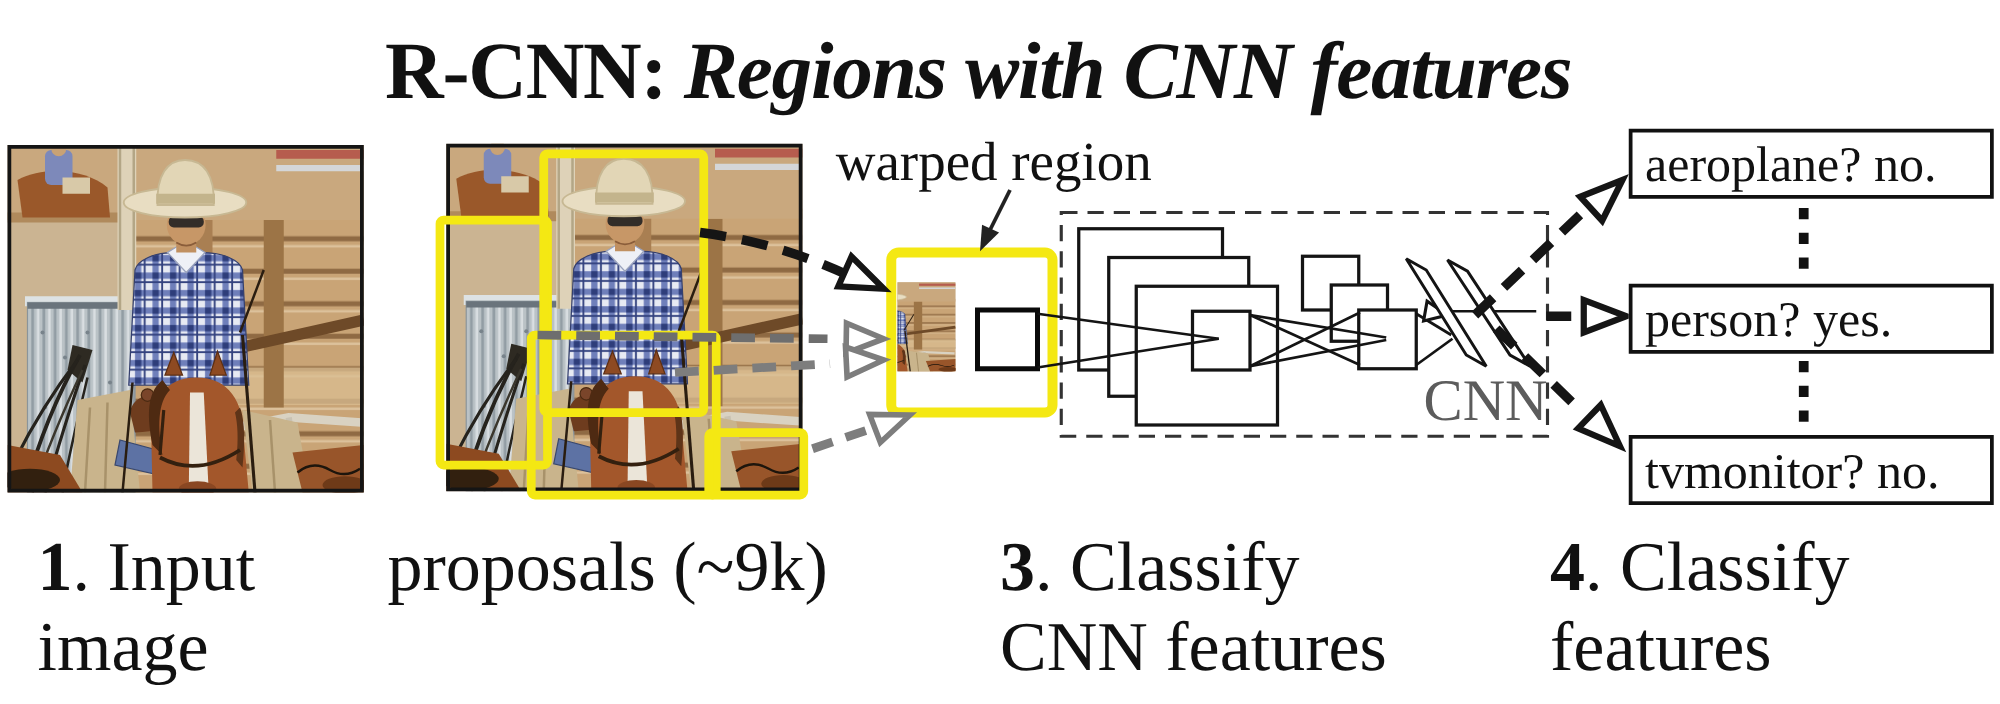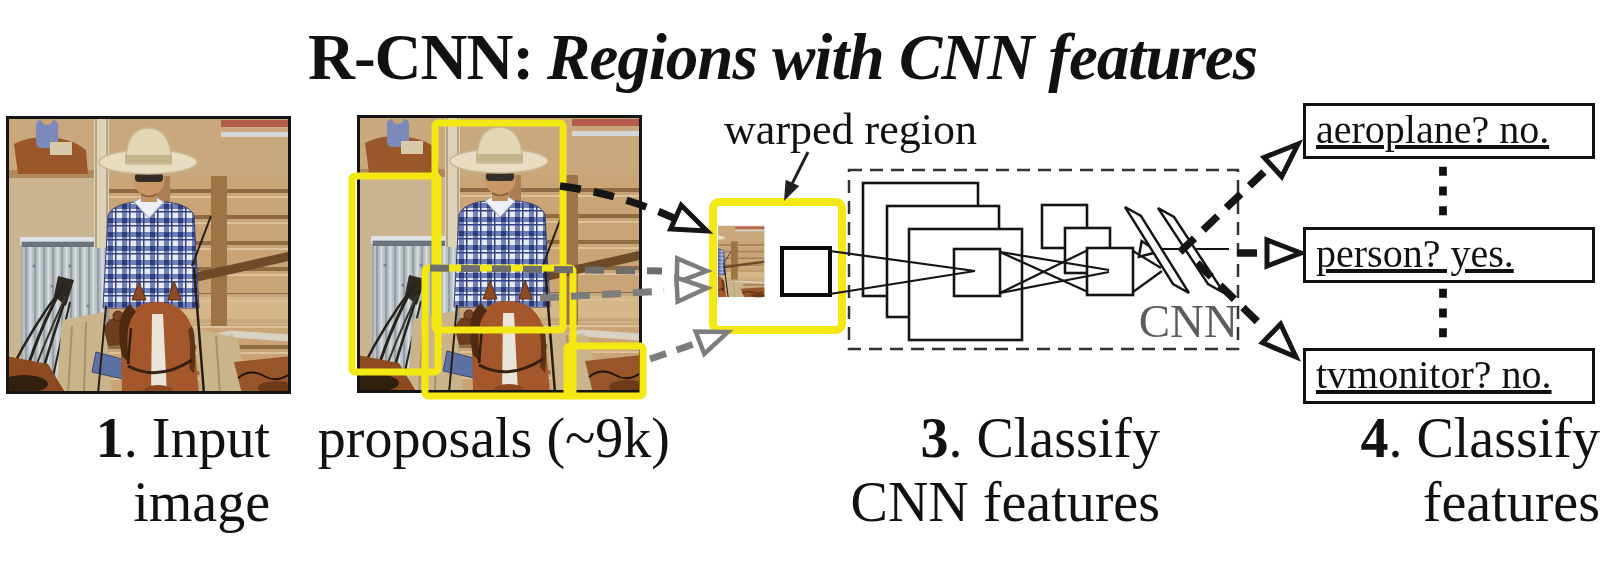--- a/index.html
+++ b/index.html
@@ -2,28 +2,28 @@
 <html><head>
 <meta charset="utf-8">
 <style>
   html,body{margin:0;padding:0;background:#ffffff;}
   .canvas{position:relative;width:1600px;height:563px;background:#fff;overflow:hidden;
           font-family:"Liberation Serif", serif;color:#111;}
   .abs{position:absolute;}
   .title{top:8px;left:0;width:1565px;text-align:center;font-size:65px;font-weight:bold;
          letter-spacing:-1px;white-space:nowrap;margin-top:12px;}
   .title .emph{font-style:italic;margin-left:14px;}
-  .warped-label{top:104px;left:687px;width:290px;text-align:right;font-size:44px;}
+  .warped-label{top:104px;left:650px;width:290px;text-align:center;font-size:44px;}
   .cnn-label{top:294px;left:1128px;width:110px;text-align:right;font-size:47px;color:#5c5c5c;}
   .class-box{left:1303px;width:292px;height:56px;border:3px solid #111;background:#fff;
-             font-size:40px;display:flex;align-items:flex-start;padding-left:10px;box-sizing:border-box;
-             white-space:nowrap;text-decoration:underline;}
+             font-size:40px;display:flex;align-items:center;padding-left:10px;box-sizing:border-box;
+             white-space:nowrap;}
   .dots{left:1414px;width:58px;height:60px;text-align:center;font-size:58px;font-weight:bold;
         line-height:52px;}
-  .step{top:406px;text-align:right;font-size:56px;line-height:64px;white-space:nowrap;}
+  .step{top:422px;text-align:left;font-size:56px;line-height:64px;white-space:nowrap;}
   .step .num{font-weight:bold;}
   svg{display:block;}
   .panel{overflow:visible;}
   #overlay{pointer-events:none;}
 </style>
 </head>
 <body>
 
 <div class="canvas">
 

